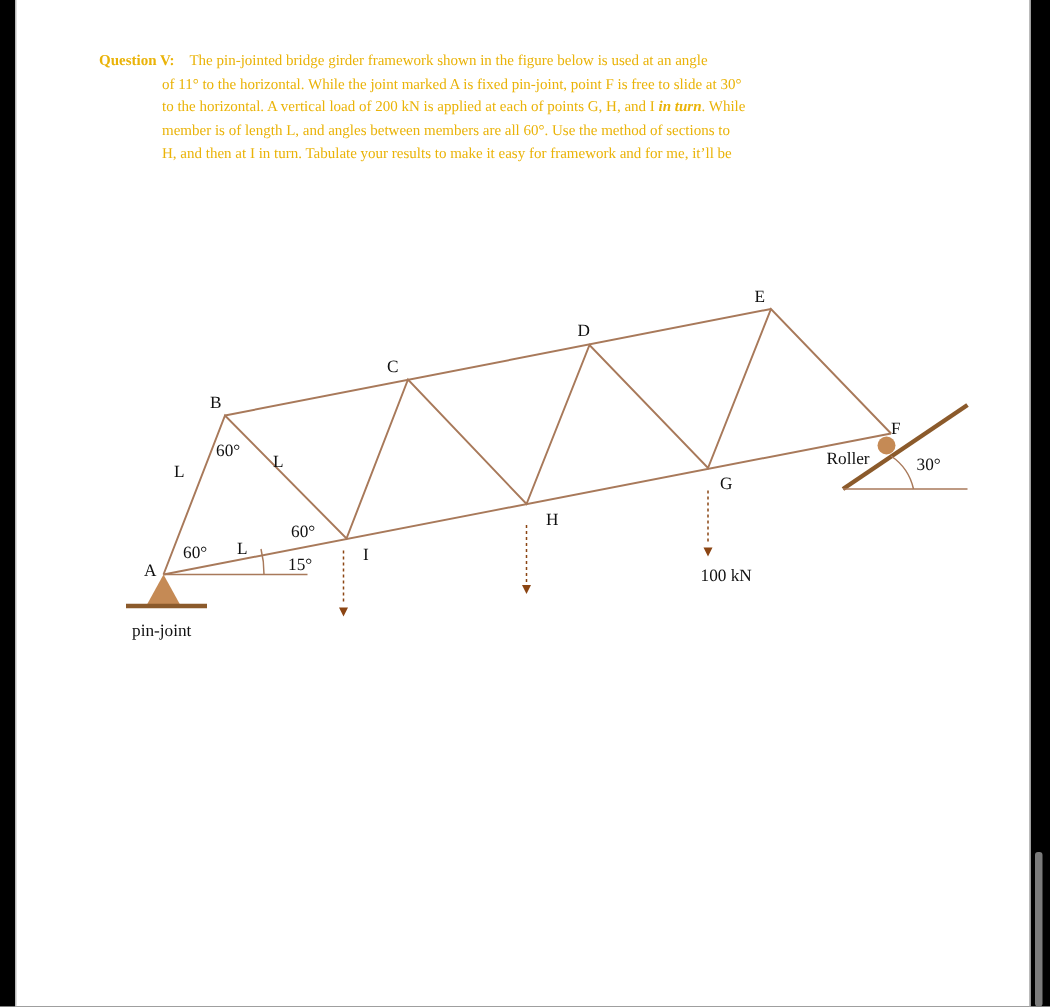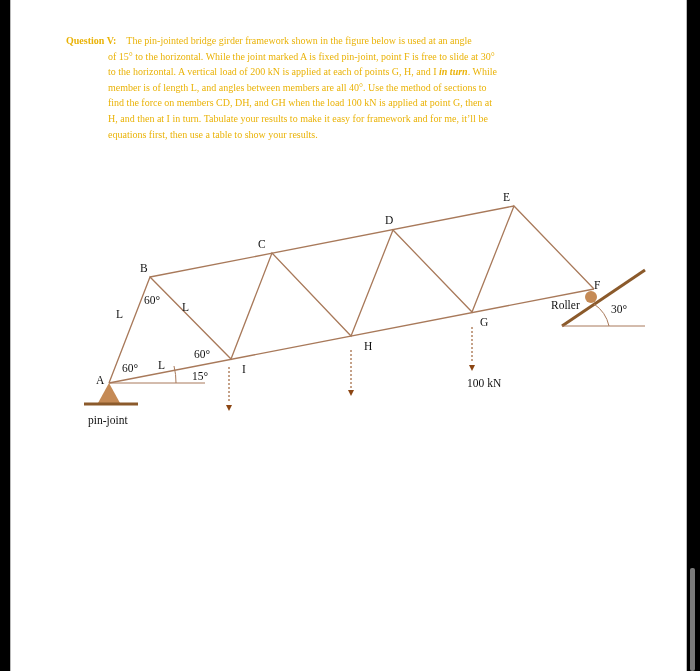--- a/index.html
+++ b/index.html
@@ -15,26 +15,24 @@
   .lbl { font-family:"Liberation Serif", serif; font-size:11.5px; fill:#111; }
 </style>
 </head>
 <body>
 
 <div class="page"></div>
 <div class="scrollbar"></div>
 
 <div class="question">
   <div class="q-line"><span class="q-label">Question V:</span><span>The pin-jointed bridge girder framework shown in the figure below is used at an angle</span></div>
-  <div class="q-line q-indent">of 15° to the horizontal. While the joint marked A is fixed pin-joint, point F is free to slide at 30°</div>
+  <div class="q-line q-indent">of 11° to the horizontal. While the joint marked A is fixed pin-joint, point F is free to slide at 30°</div>
   <div class="q-line q-indent"><span>to the horizontal. A vertical load of 200 kN is applied at each of points G, H, and I </span><span class="emph">in turn</span><span>. While</span></div>
-  <div class="q-line q-indent">member is of length L, and angles between members are all 40°. Use the method of sections to</div>
-  <div class="q-line q-indent">find the force on members CD, DH, and GH when the load 100 kN is applied at point G, then at</div>
+  <div class="q-line q-indent">member is of length L, and angles between members are all 60°. Use the method of sections to</div>
   <div class="q-line q-indent">H, and then at I in turn. Tabulate your results to make it easy for framework and for me, it’ll be</div>
-  <div class="q-line q-indent">equations first, then use a table to show your results.</div>
 </div>
 
 <svg width="700" height="671">
   <g stroke="#a8795a" stroke-width="1.3" fill="none">
 
     <line x1="109" y1="383" x2="594" y2="289"></line>
 
     <line x1="150" y1="277" x2="514" y2="206"></line>
 
     <polyline points="109,383 150,277 231,359 272,253 351,336 393,230 472,312 514,206 594,289"></polyline>

